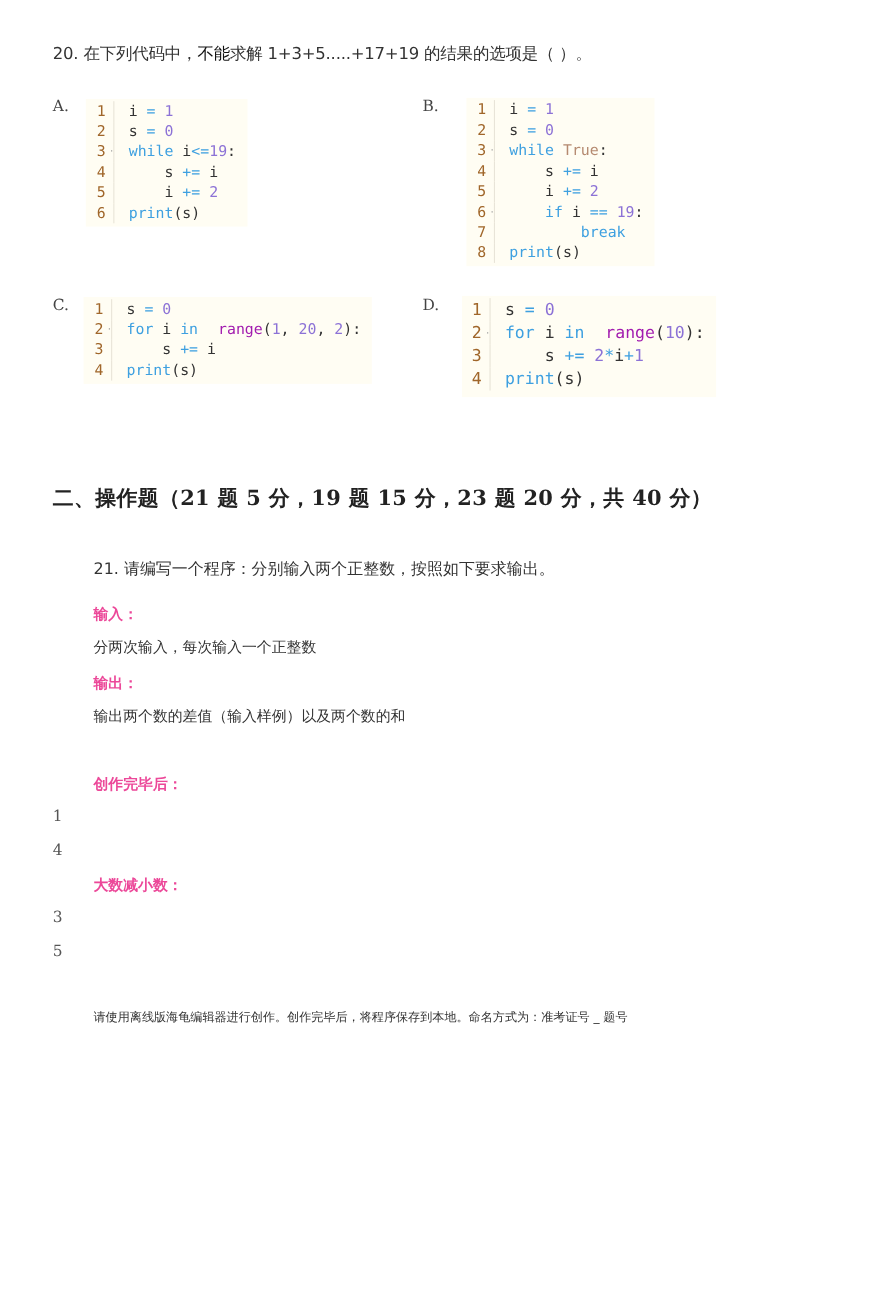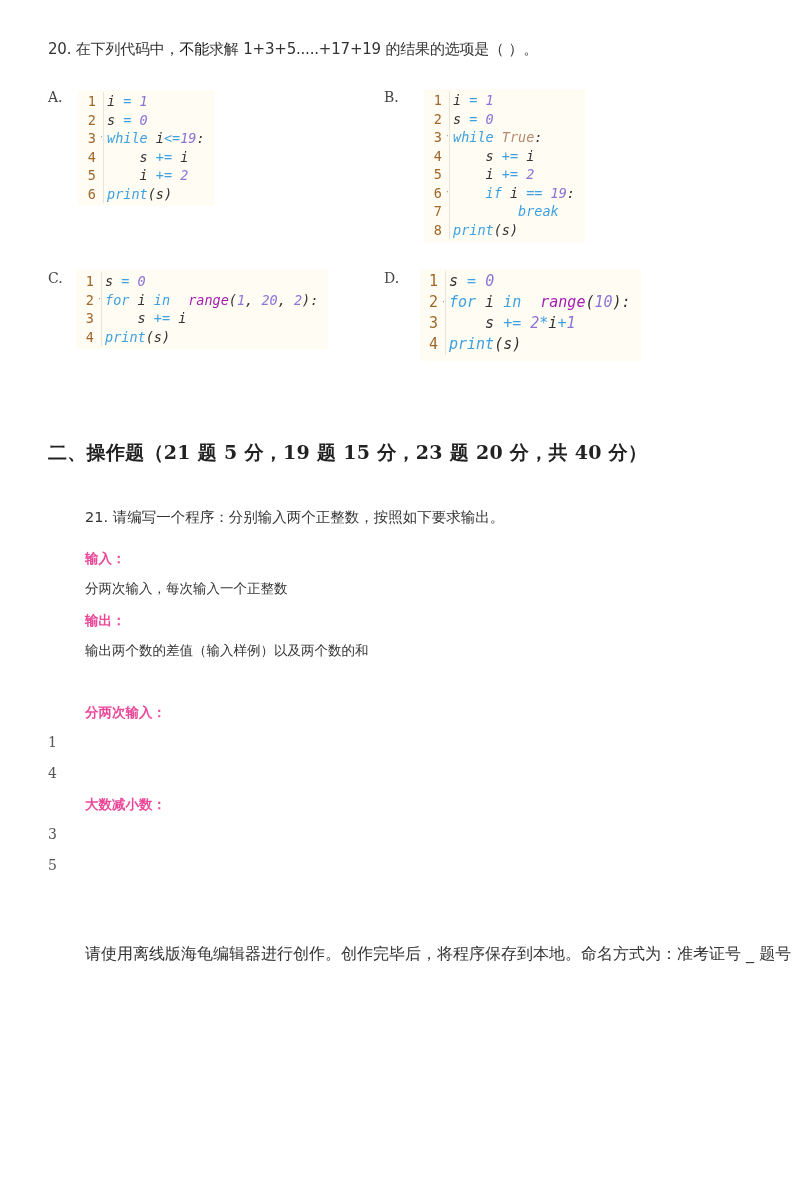--- a/index.html
+++ b/index.html
@@ -7,21 +7,21 @@
          font-family: "DejaVu Sans", "Liberation Sans", sans-serif; color: #333; }
   .abs { position: absolute; }
   .q-title { left: 48px; top: 40px; font-size: 15px; color: #333; white-space: nowrap; letter-spacing: -0.2px; }
   .q-title b { font-weight: normal; color: #111; }
   .opt-label { font-family: "DejaVu Serif", "Liberation Serif", serif; font-size: 14px; color: #444; }
   .code { background: #fffdf3; font-family: "DejaVu Sans Mono", "Liberation Mono", monospace; font-size: 13.5px;
           padding: 2px 10px 3px 0; line-height: 18.5px; }
   .code .row { display: flex; white-space: pre; }
   .code .ln { width: 18px; text-align: right; color: #a0662a; padding-right: 3px; position: relative; }
   .code .fold { width: 4px; color: #999; font-size: 8px; }
-  .code .src { border-left: 1px solid #e8e4d8; padding-left: 3px; color: #333; font-style: italic; }
+  .code .src { border-left: 1px solid #e8e4d8; padding-left: 13px; color: #333; }
   .code.big { font-size: 15px; line-height: 21px; }
   .kw { color: #3ea0e0; }
   .op { color: #3ea0e0; }
   .num { color: #8c72d6; }
   .fn { color: #a21caf; margin-left: 10px; }
   .bi { color: #b58a70; }
   .plain { color: #333; }
   .sec-title { left: 48px; top: 440px; font-family: "DejaVu Serif", "Liberation Serif", serif; font-weight: bold;
                font-size: 19px; color: #222; white-space: nowrap; letter-spacing: 0.3px; }
   .p { left: 48px; font-size: 13.5px; color: #333; white-space: nowrap; margin-left: 37px; }
@@ -72,20 +72,20 @@
   </div>
 
 <div class="abs sec-title">二、操作题（21 题 5 分，19 题 15 分，23 题 20 分，共 40 分）</div>
 
 <div class="abs p" style="top:508px;font-size:14.5px;">21. 请编写一个程序：分别输入两个正整数，按照如下要求输出。</div>
 <div class="abs p b" style="top:550px;">输入：</div>
 <div class="abs p" style="top:580px;">分两次输入，每次输入一个正整数</div>
 <div class="abs p b" style="top:612px;">输出：</div>
 <div class="abs p" style="top:642px;">输出两个数的差值（输入样例）以及两个数的和</div>
 
-<div class="abs p b" style="top:704px;">分两次输入：</div>
+<div class="abs p b" style="top:704px;">创作完毕后：</div>
 <div class="abs serif-num" style="top:734px;">1</div>
 <div class="abs serif-num" style="top:765px;">4</div>
 <div class="abs p b" style="top:796px;">大数减小数：</div>
 <div class="abs serif-num" style="top:826px;">3</div>
 <div class="abs serif-num" style="top:857px;">5</div>
 
-<div class="abs p" style="top:944px;font-size:16px;">请使用离线版海龟编辑器进行创作。创作完毕后，将程序保存到本地。命名方式为：准考证号 _ 题号</div>
+<div class="abs p" style="top:917px;font-size:11px;">请使用离线版海龟编辑器进行创作。创作完毕后，将程序保存到本地。命名方式为：准考证号 _ 题号</div>
 
 </body></html>

